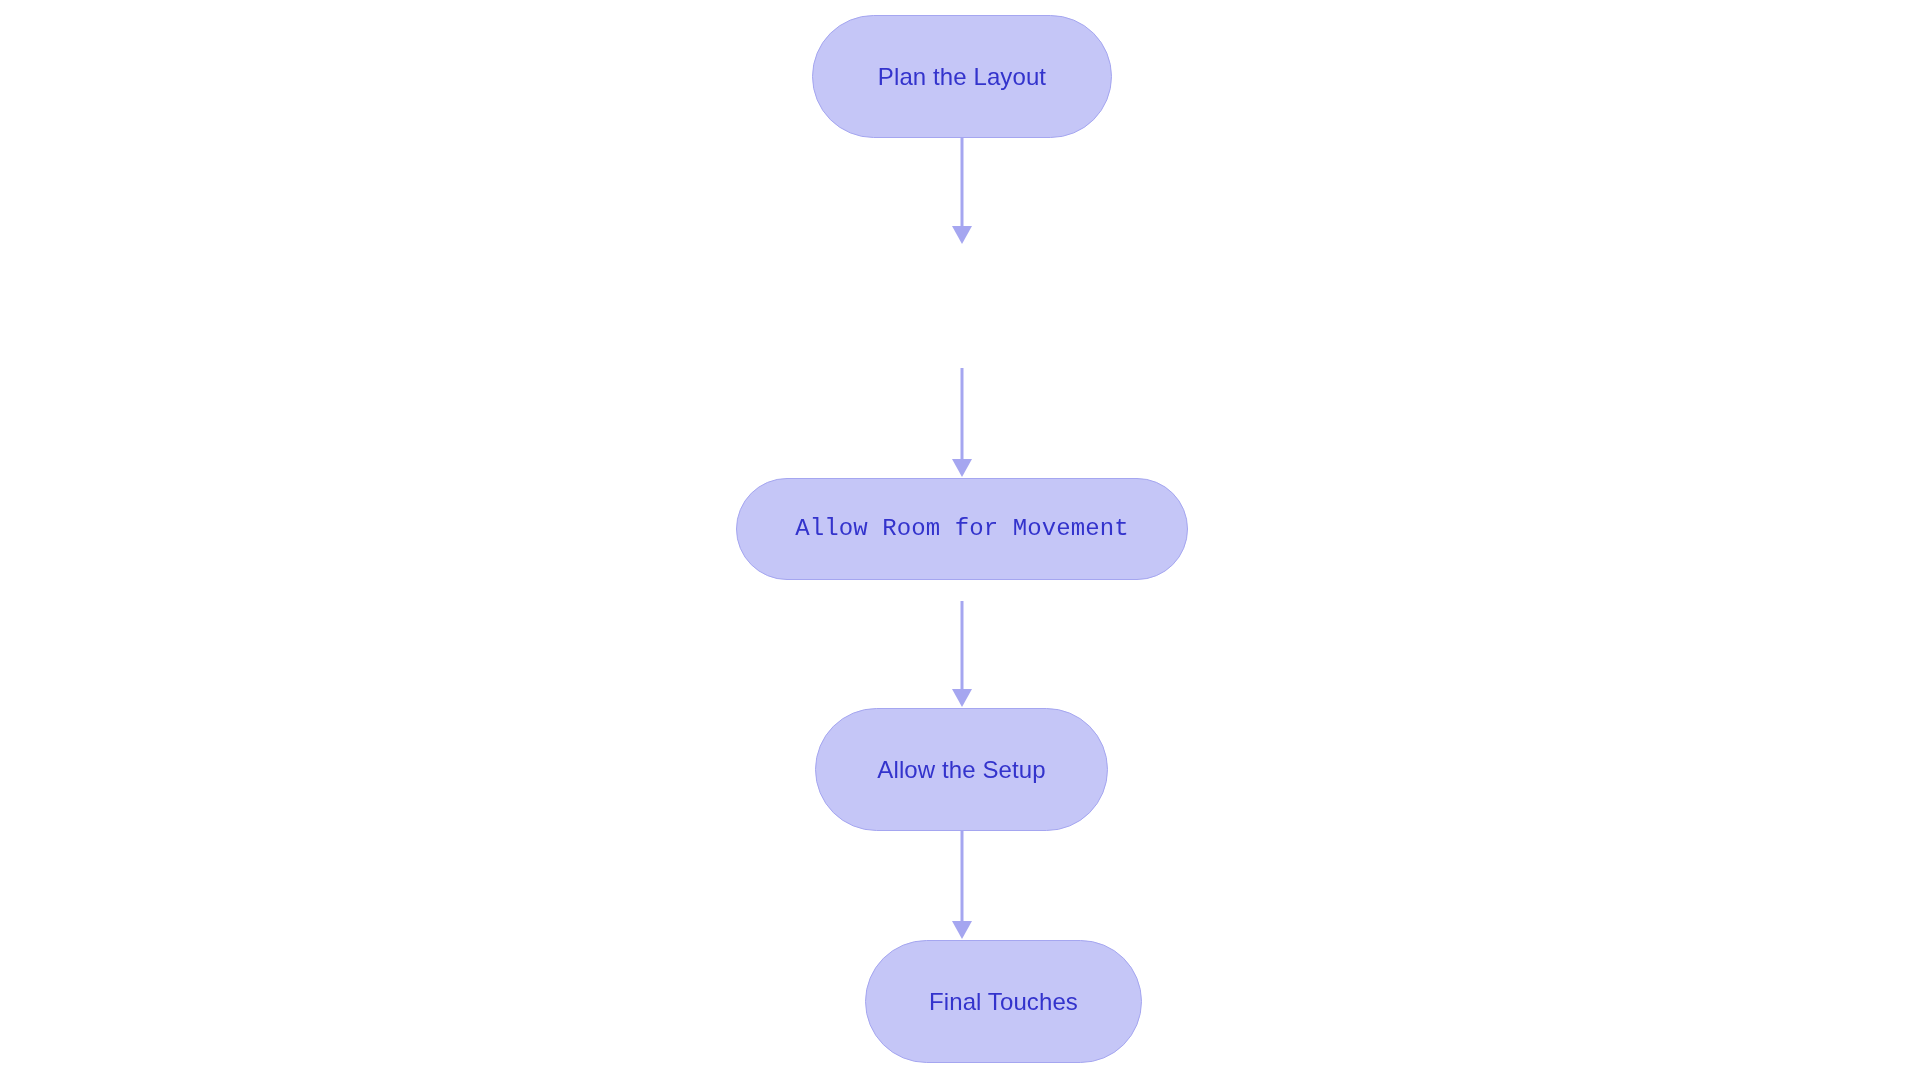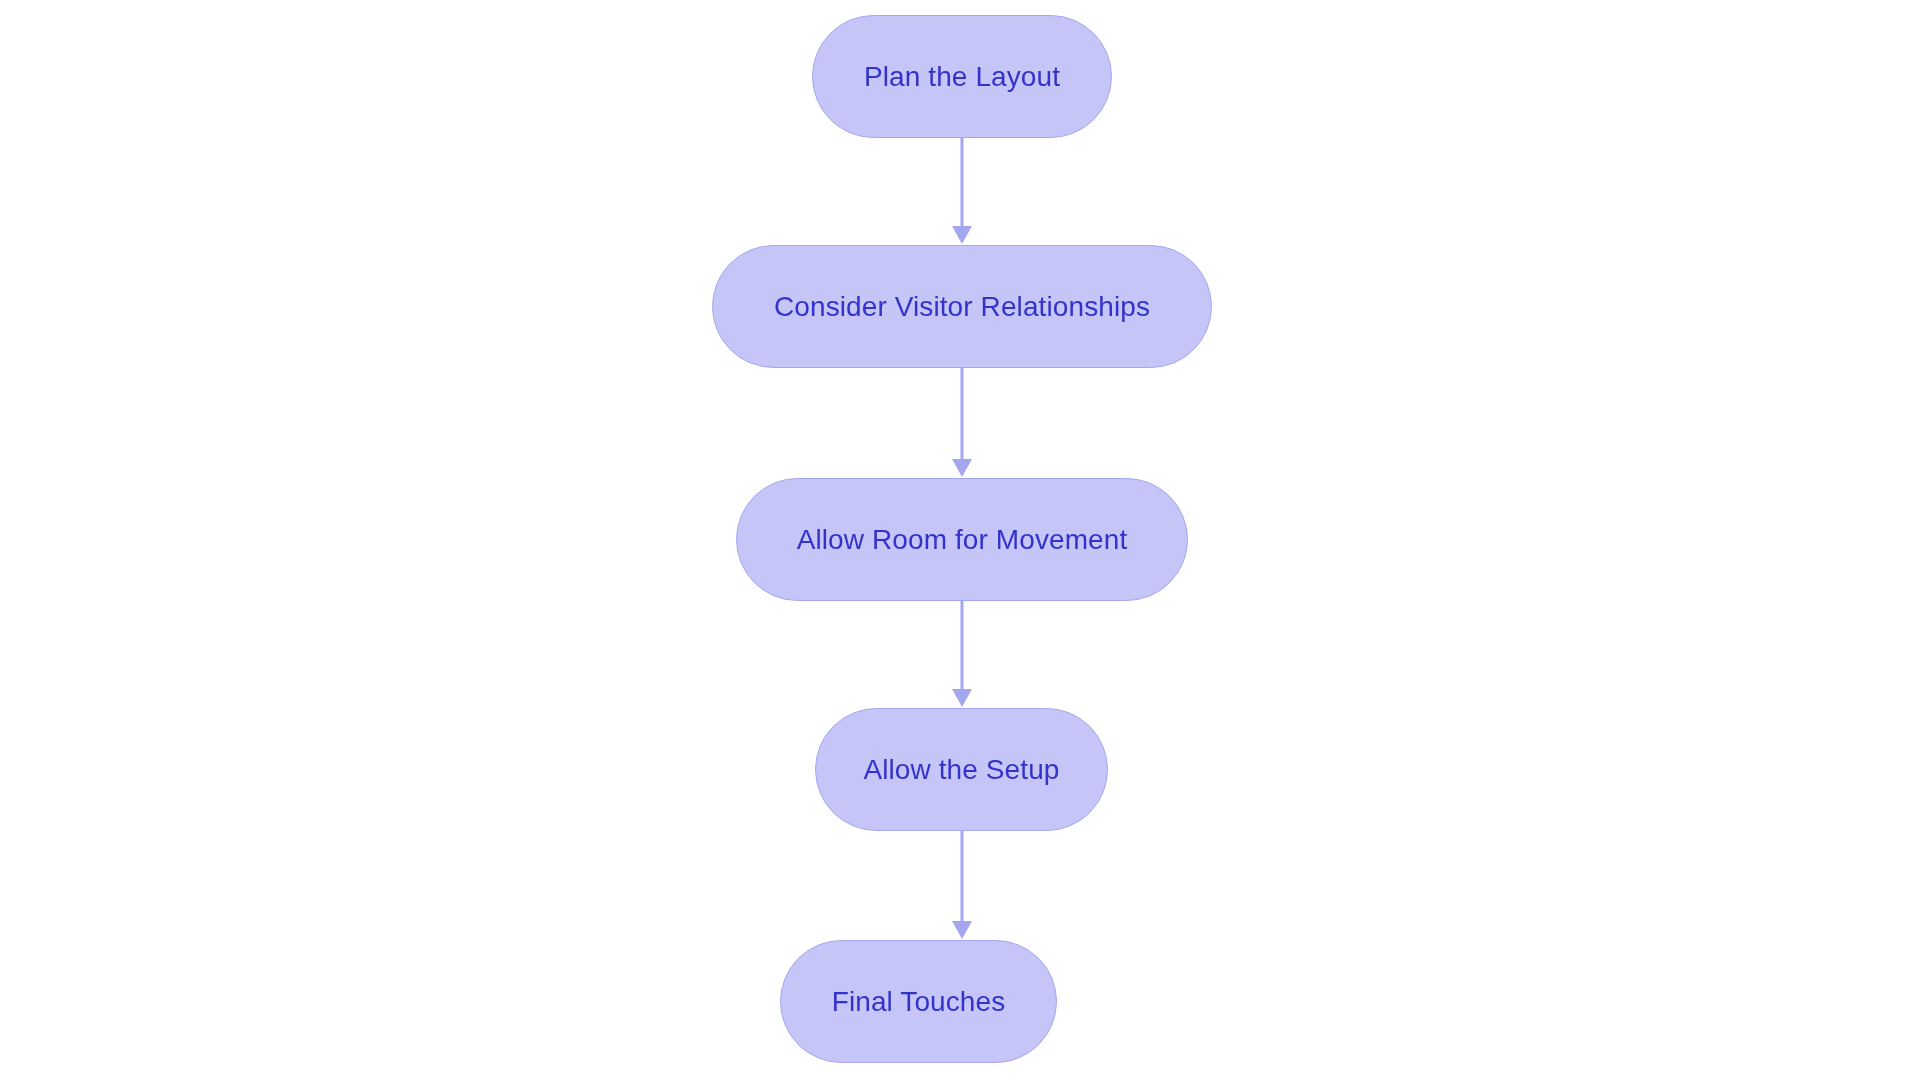--- a/index.html
+++ b/index.html
@@ -24,21 +24,21 @@
   .flow-node {
     position: absolute;
     box-sizing: border-box;
     display: flex;
     align-items: center;
     justify-content: center;
     background: #c5c6f7;
     border: 1.6px solid #a5a6f0;
     border-radius: 999px;
     color: #3333cc;
-    font-size: 28px;
+    font-size: 24px;
     font-weight: 400;
     letter-spacing: 0.1px;
     line-height: 1;
     white-space: nowrap;
     -webkit-font-smoothing: antialiased;
   }
 
   .node-label {
     display: block;
     color: #3333cc;
@@ -81,29 +81,26 @@
 
   <svg class="flow-edge" style="left:942px; top:831px; width:40px; height:110px;" viewBox="0 0 40 110">
     <line class="edge-line" x1="20" y1="0" x2="20" y2="92"></line>
     <polygon class="edge-head" points="10,90 30,90 20,108"></polygon>
   </svg>
 
   <div class="flow-node" style="left:812px; top:15px; width:300px; height:123px;">
     <span class="node-label">Plan the Layout</span>
   </div>
 
-  <div class="flow-node" style="left:712px; top:245px; width:500px; height:123px;">
-    <span class="node-label">Consider Visitor Relationships</span>
-  </div>
 
-  <div class="flow-node" style="left:736px; top:478px; width:452px; height:123px;">
+  <div class="flow-node" style="left:736px; top:478px; width:452px; height:102px;font-family:Liberation Mono, monospace;">
     <span class="node-label">Allow Room for Movement</span>
   </div>
 
   <div class="flow-node" style="left:815px; top:708px; width:293px; height:123px;">
     <span class="node-label">Allow the Setup</span>
   </div>
 
-  <div class="flow-node" style="left:780px; top:940px; width:277px; height:123px;">
+  <div class="flow-node" style="left:865px; top:940px; width:277px; height:123px;">
     <span class="node-label">Final Touches</span>
   </div>
 
 </div>
 
 </body></html>

